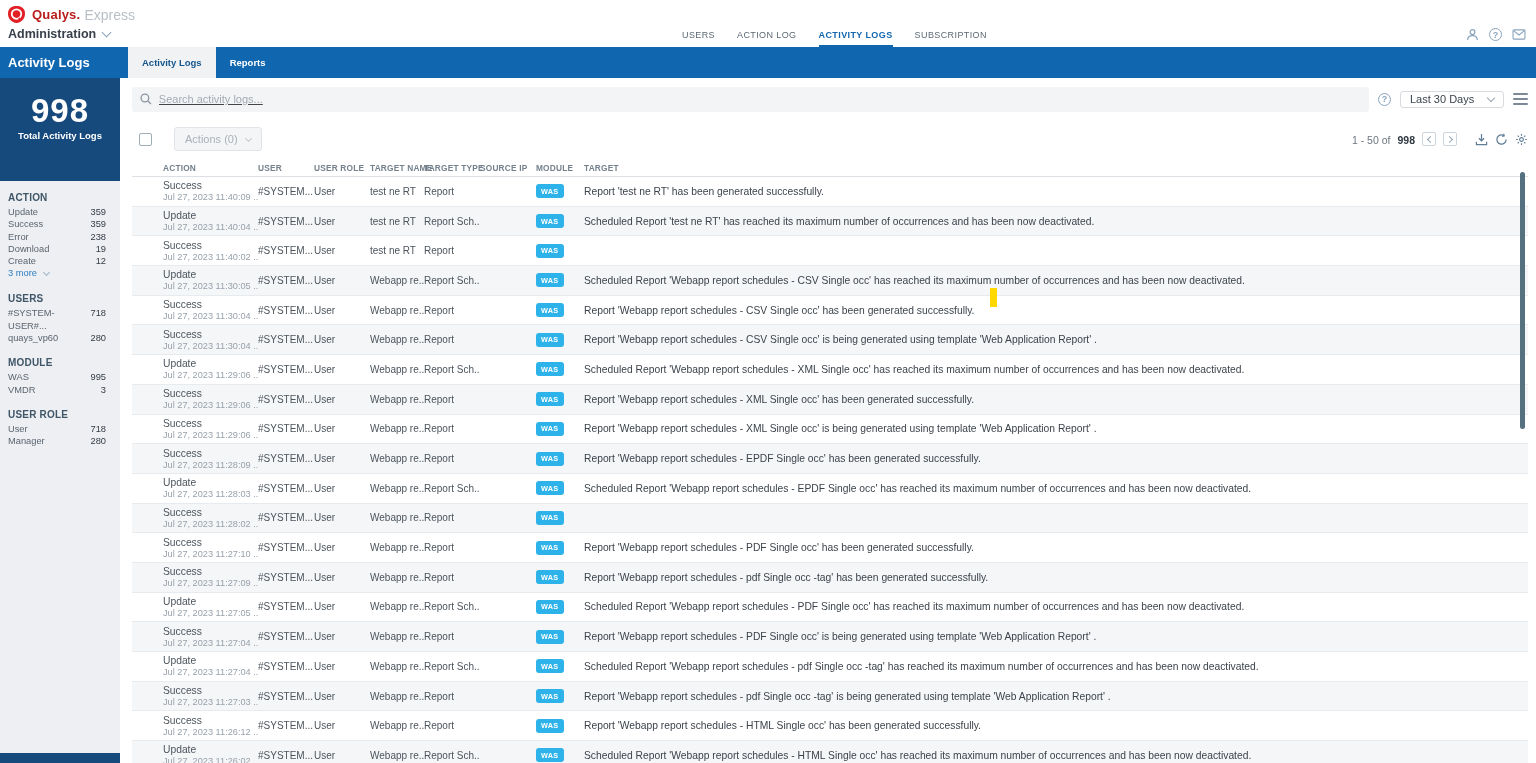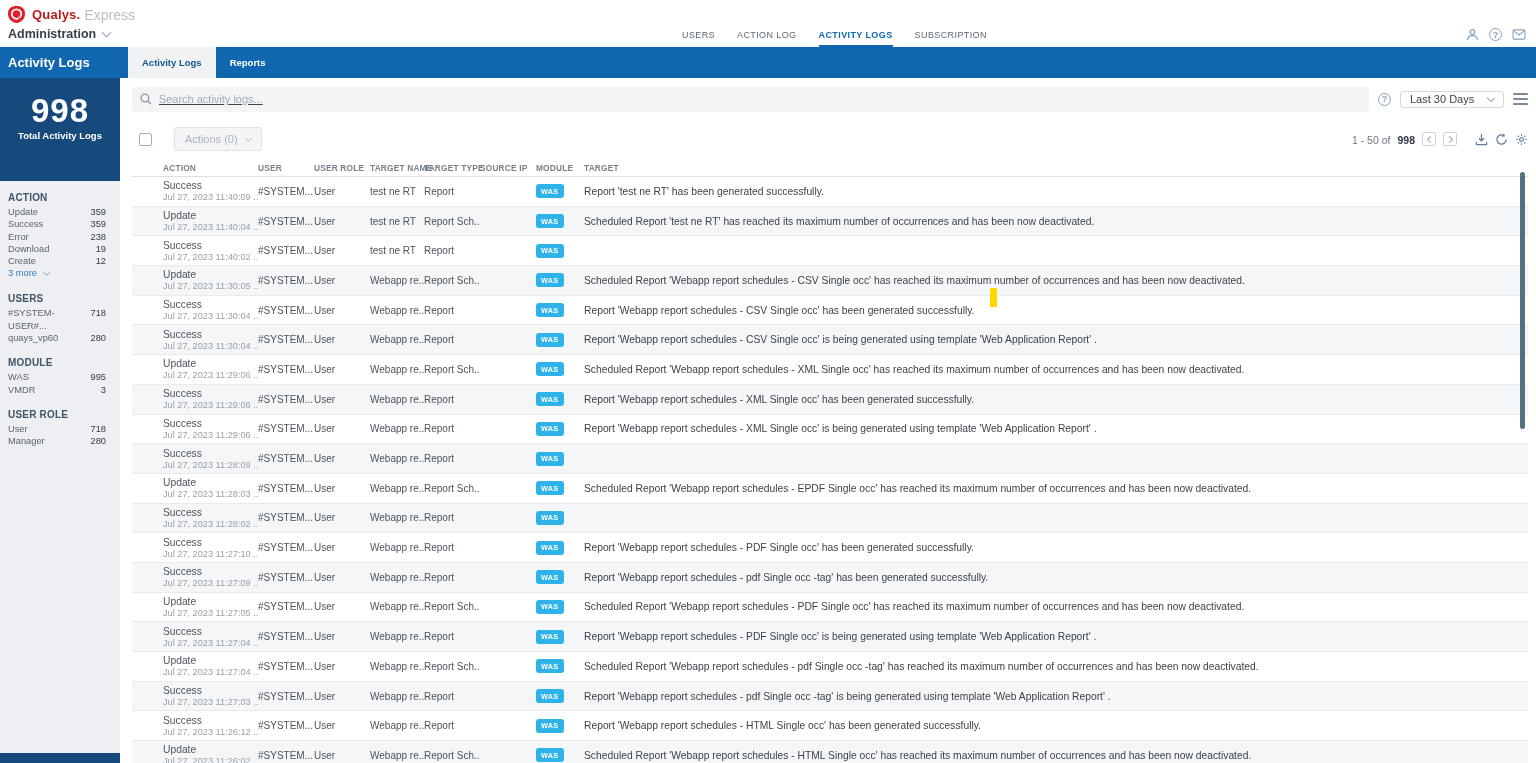--- a/index.html
+++ b/index.html
@@ -405,20 +405,21 @@
             <div class="cell action">
               <div class="a1">Success</div>
               <div class="a2">Jul 27, 2023 11:28:09 ...</div>
             </div>
             <div class="cell">#SYSTEM...</div>
             <div class="cell">User</div>
             <div class="cell">Webapp re...</div>
             <div class="cell">Report</div>
             <div class="cell"></div>
             <div class="cell"><span class="badge">WAS</span></div>
+            <div class="cell details">Report 'Webapp report schedules - EPDF Single occ' has been generated successfully.</div>
           </div>
           <div class="grid row">
             <span></span>
             <div class="cell action">
               <div class="a1">Update</div>
               <div class="a2">Jul 27, 2023 11:28:03 ...</div>
             </div>
             <div class="cell">#SYSTEM...</div>
             <div class="cell">User</div>
             <div class="cell">Webapp re...</div>

